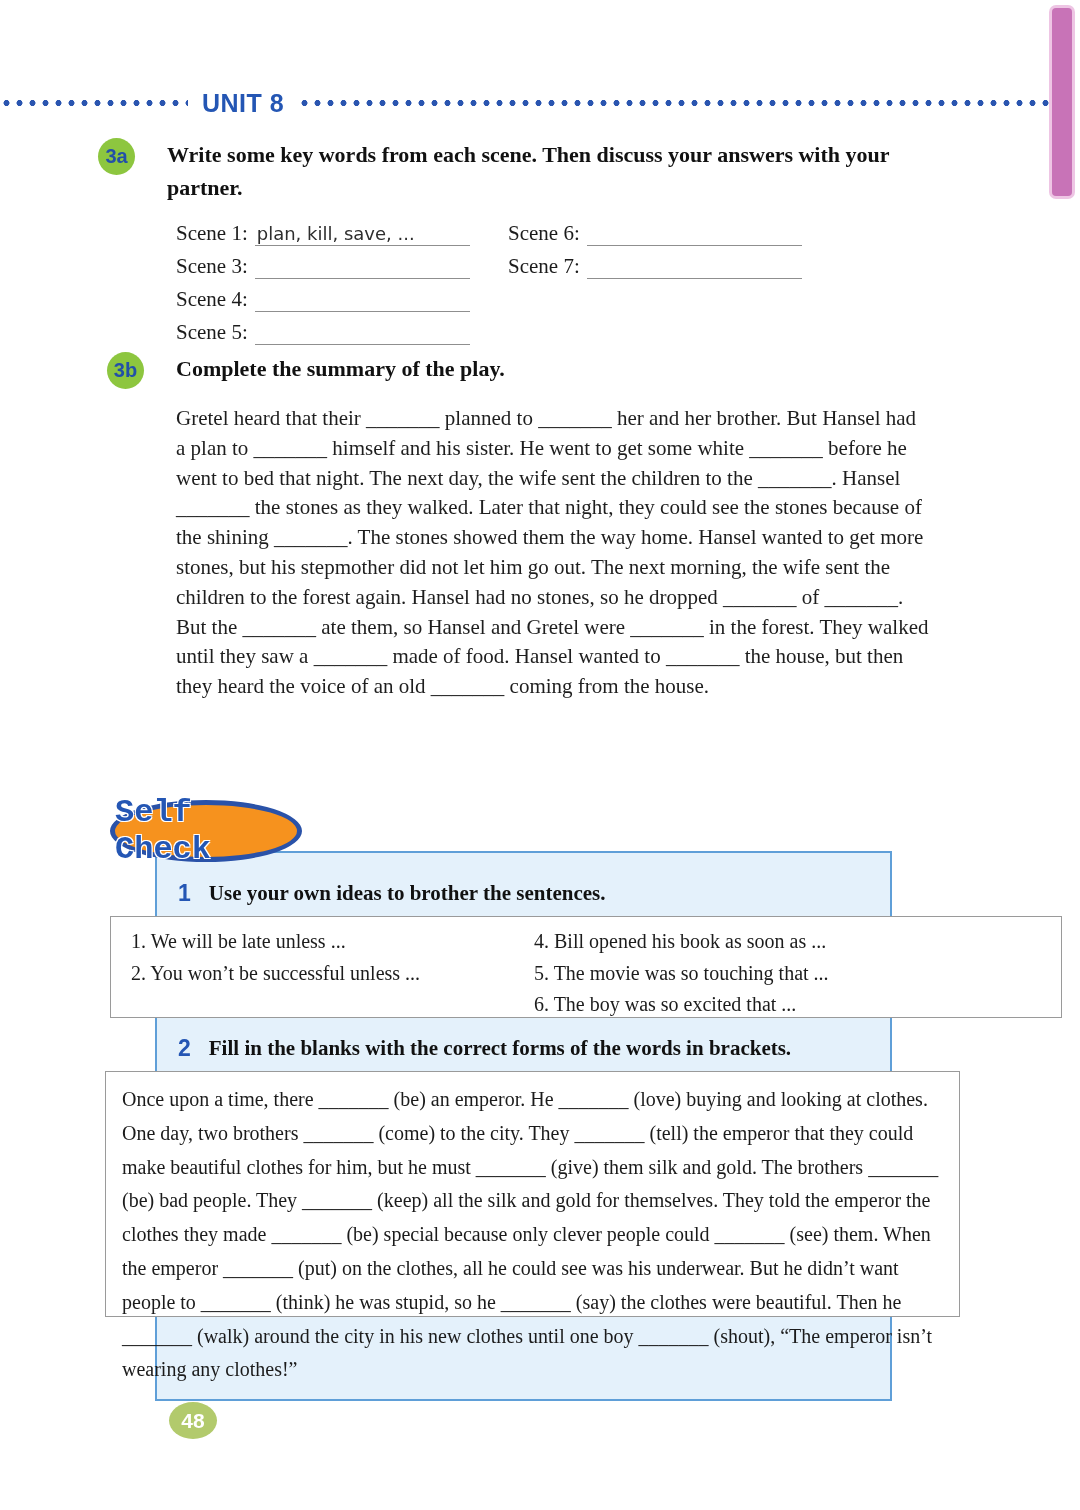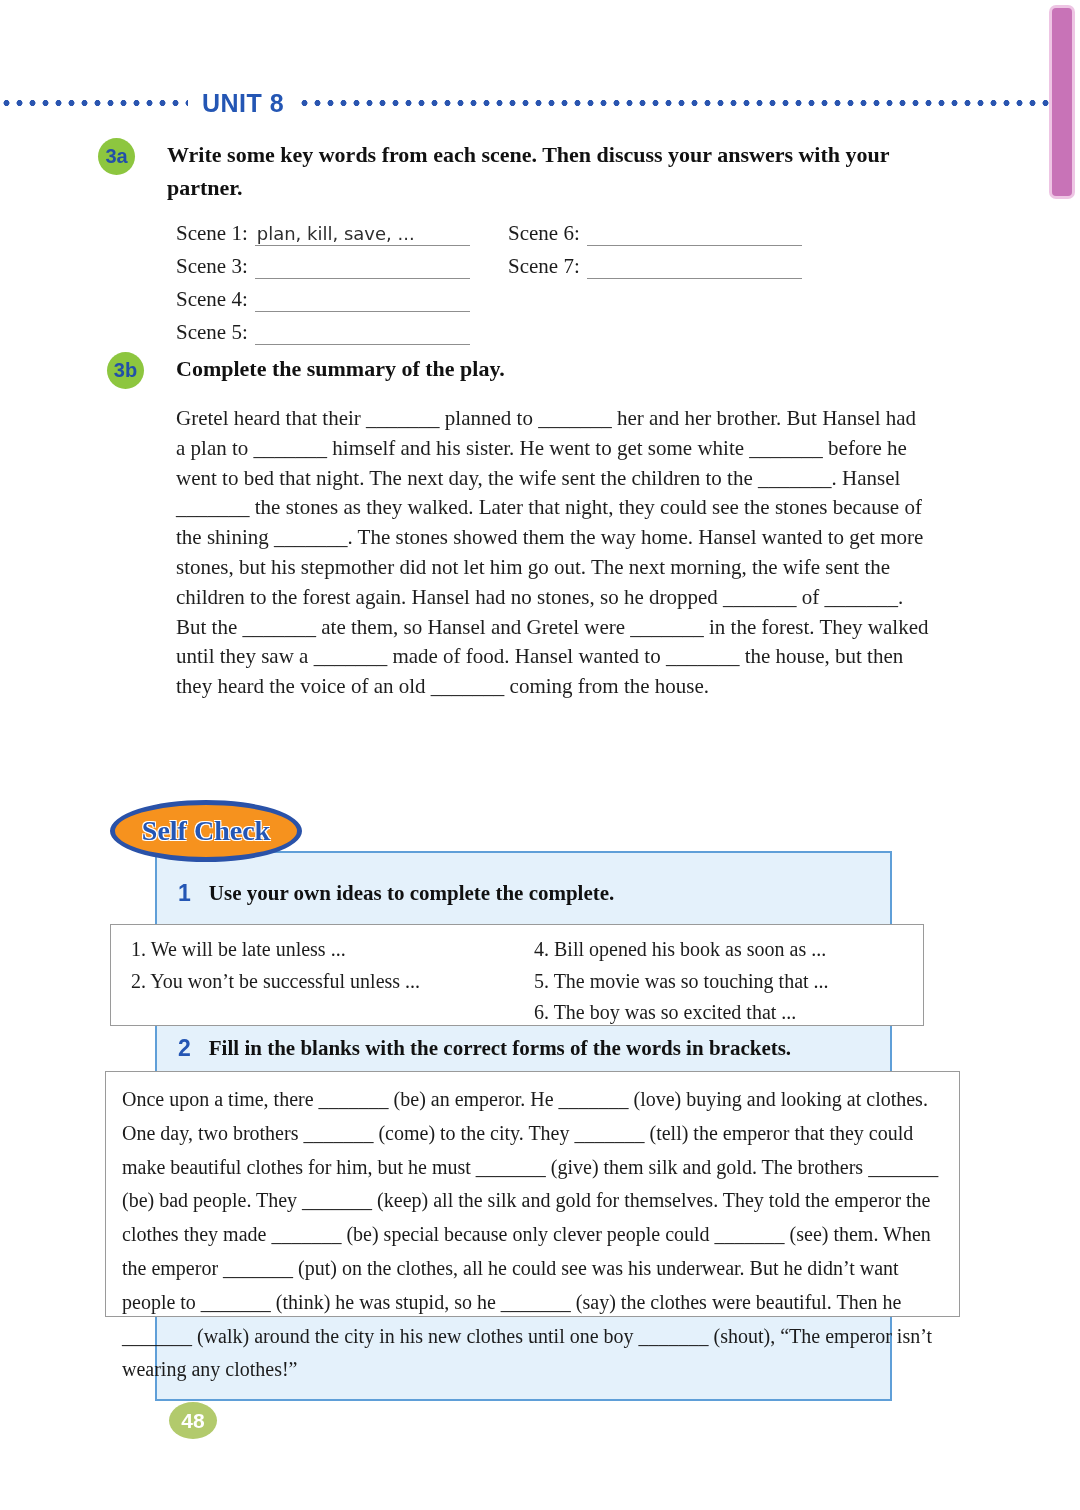--- a/index.html
+++ b/index.html
@@ -31,34 +31,34 @@
   .scene .slabel{white-space:nowrap;}
   .scene .line{display:inline-block;width:215px;border-bottom:1.5px solid #8f8f8f;height:28px;
                margin-left:7px;position:relative;}
   .scene .hand{font-family:"DejaVu Sans", sans-serif;font-size:18px;color:#2e2e2e;
                position:absolute;left:2px;bottom:1px;white-space:nowrap;}
   
   .para-3b{position:absolute;top:404px;left:176px;width:754px;font-size:21px;line-height:29.8px;color:#1e1e1e;}
   
   .selfcheck{position:absolute;top:800px;left:110px;width:182px;height:52px;background:#f6921e;
              border:5px solid #2a52a8;border-radius:50%;display:flex;align-items:center;justify-content:center;
-             font-family:Liberation Serif, serif;font-weight:bold;font-size:28px;color:#2456b4;
+             font-family:Liberation Mono, monospace;font-weight:bold;font-size:32px;color:#2456b4;
              text-shadow:-1px -1px 0 #fff,1px -1px 0 #fff,-1px 1px 0 #fff,1px 1px 0 #fff;z-index:3;}
   
   .panel{position:absolute;top:851px;left:155px;width:733px;height:546px;background:#e4f1fb;
          border:2px solid #5f9fd8;z-index:1;}
   .task-head{position:absolute;display:flex;align-items:flex-start;z-index:2;}
   .tnum{font-family:"Liberation Sans", sans-serif;font-weight:bold;font-size:23px;color:#2456b4;
         margin-right:18px;line-height:30px;}
   .ttitle{font-weight:bold;font-size:21px;line-height:30px;color:#111;}
   .task1-head{top:878px;left:178px;}
   .task2-head{top:1033px;left:178px;}
   
   .white-box{position:absolute;background:#ffffff;border:1px solid #9a9a9a;z-index:2;}
-  .sent-box{top:916px;left:110px;width:814px;height:102px;display:flex;padding-top:9px;box-sizing:border-box;margin-top:8px;}
+  .sent-box{top:916px;left:110px;width:952px;height:102px;display:flex;padding-top:9px;box-sizing:border-box;}
   .sent-col{font-size:20px;line-height:31.5px;}
   .sent-col1{width:423px;padding-left:20px;box-sizing:border-box;}
   .sent-col2{flex:1;}
   .passage-box{top:1071px;left:105px;width:855px;height:246px;box-sizing:border-box;padding:11px 16px 0 16px;}
   .passage{font-size:20px;line-height:33.8px;color:#1b1b1b;}
   
   .page-badge{position:absolute;top:1402px;left:169px;width:48px;height:37px;border-radius:50%;
               background:#b2ca6c;display:flex;align-items:center;justify-content:center;
               font-family:"Liberation Sans", sans-serif;font-weight:bold;font-size:21px;color:#ffffff;}
   
@@ -134,21 +134,21 @@
   <div class="wm-swash wm-s1"></div>
   <div class="wm-swash wm-s2"></div>
   <div class="wm-r">®</div>
 </div>
 
 <div class="selfcheck">Self Check</div>
 <div class="panel"></div>
 
 <div class="task-head task1-head">
   <span class="tnum">1</span>
-  <span class="ttitle">Use your own ideas to complete the complete.</span>
+  <span class="ttitle">Use your own ideas to brother the sentences.</span>
 </div>
 
 <div class="white-box sent-box">
   <div class="sent-col sent-col1">
     <div>1. We will be late unless ...</div>
     <div>2. You won’t be successful unless ...</div>
   </div>
   <div class="sent-col sent-col2">
     <div>4. Bill opened his book as soon as ...</div>
     <div>5. The movie was so touching that ...</div>

